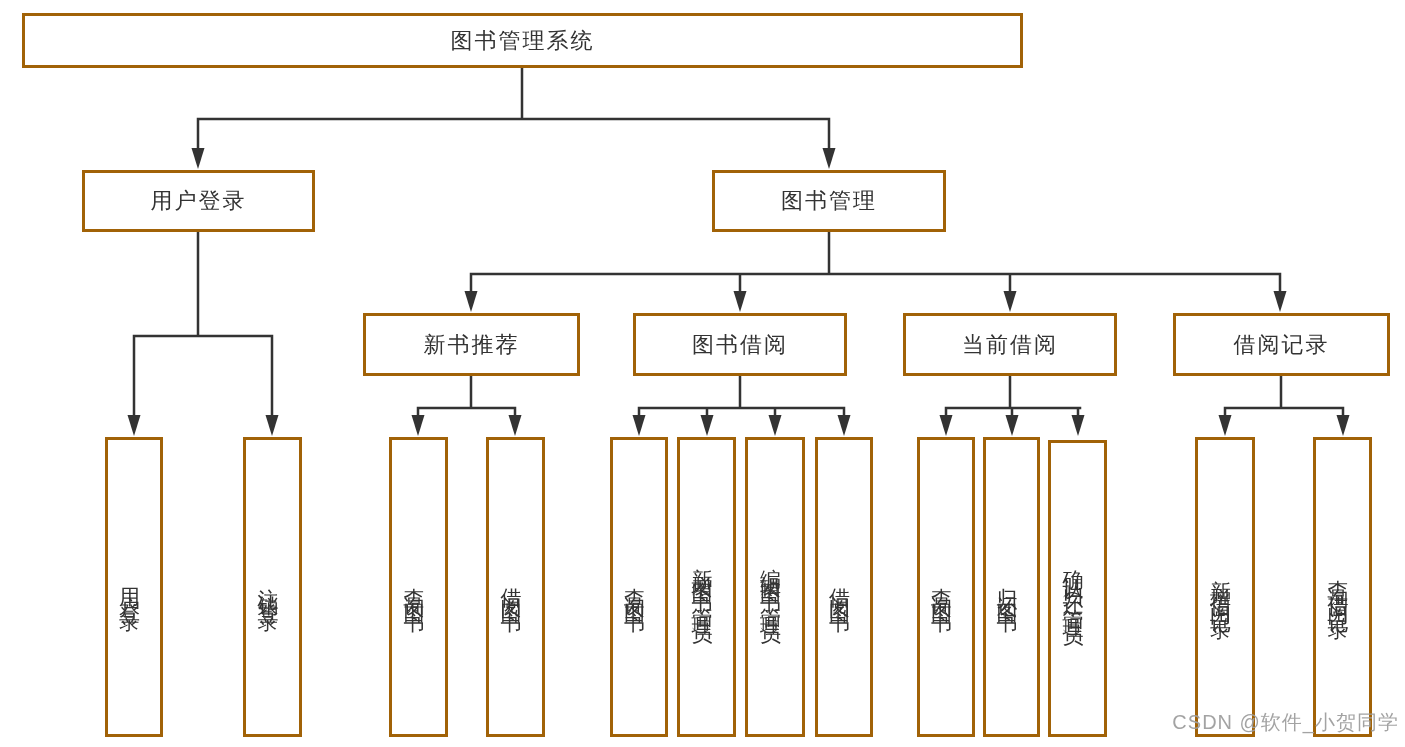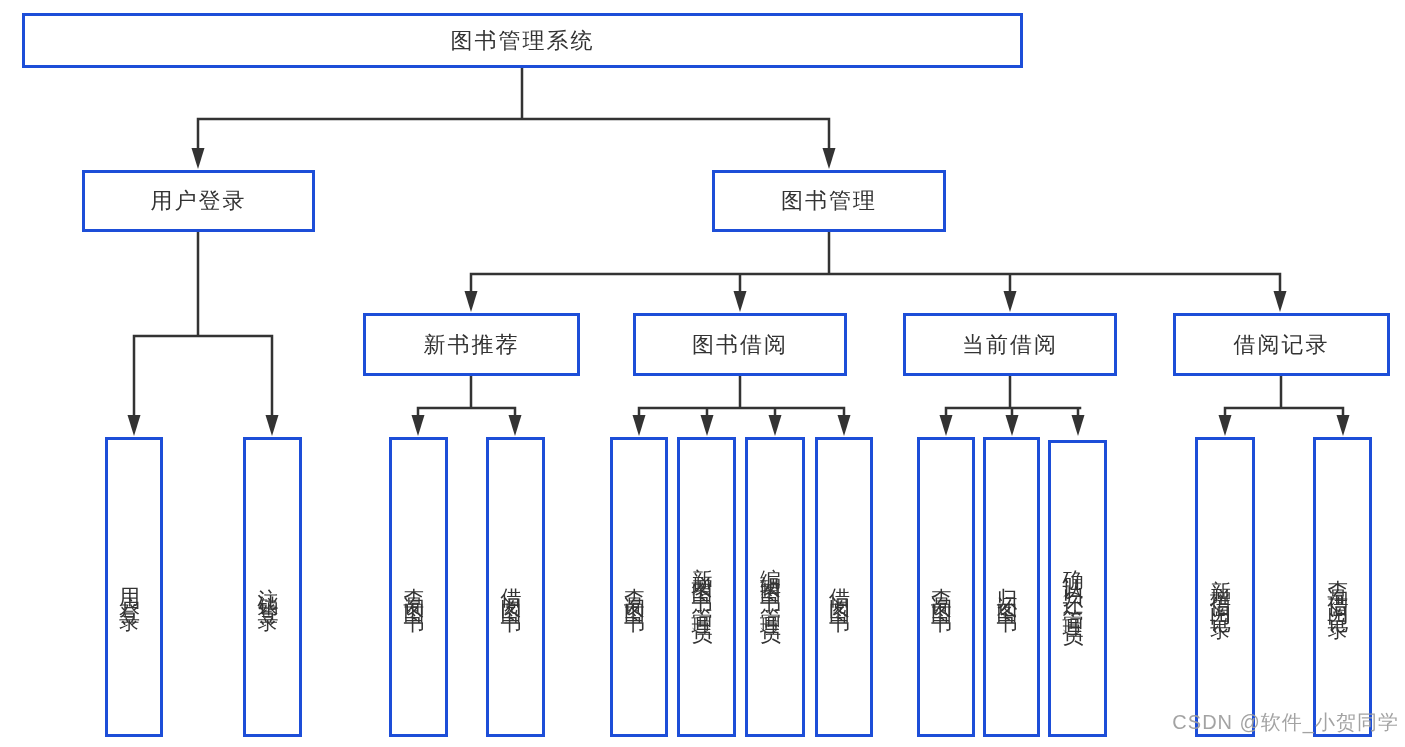--- a/index.html
+++ b/index.html
@@ -2,21 +2,21 @@
 <html><head>
 <meta charset="utf-8">
 <style>
   html,body{margin:0;padding:0;background:#fff;}
   .canvas{
     position:relative;width:1405px;height:747px;background:#fff;overflow:hidden;
     font-family:"Liberation Sans","DejaVu Sans",sans-serif;color:#333;
   }
   .connectors{position:absolute;left:0;top:0;width:1405px;height:747px;z-index:1;}
   .node{
-    position:absolute;box-sizing:border-box;background:#fff;border:3px solid #1d4ed8;
+    position:absolute;box-sizing:border-box;background:#fff;border:3px solid #a16207;
     display:flex;align-items:center;justify-content:center;z-index:2;
   }
   .node .hlabel{font-size:22px;letter-spacing:2px;white-space:nowrap;}
   .node .vlabel{
     writing-mode:vertical-rl;font-size:21px;letter-spacing:8px;line-height:1;
     padding-block-start:8px; 
   }
   .watermark{
     position:absolute;right:6px;bottom:11px;z-index:3;
     font-size:20px;color:rgba(158,158,158,0.95);white-space:nowrap;letter-spacing:1px;margin-top:31px;

